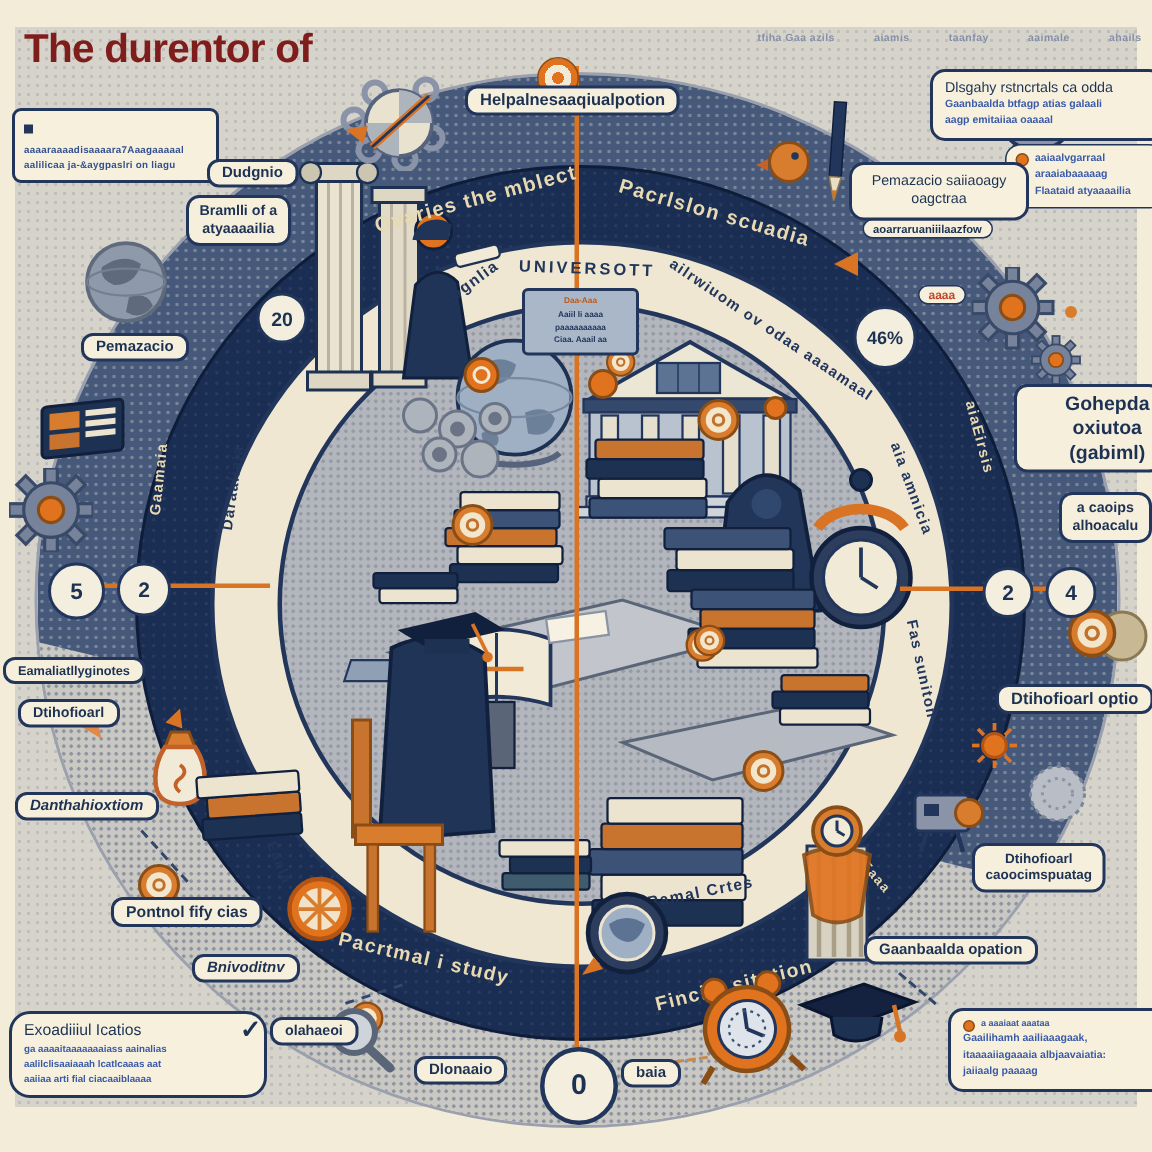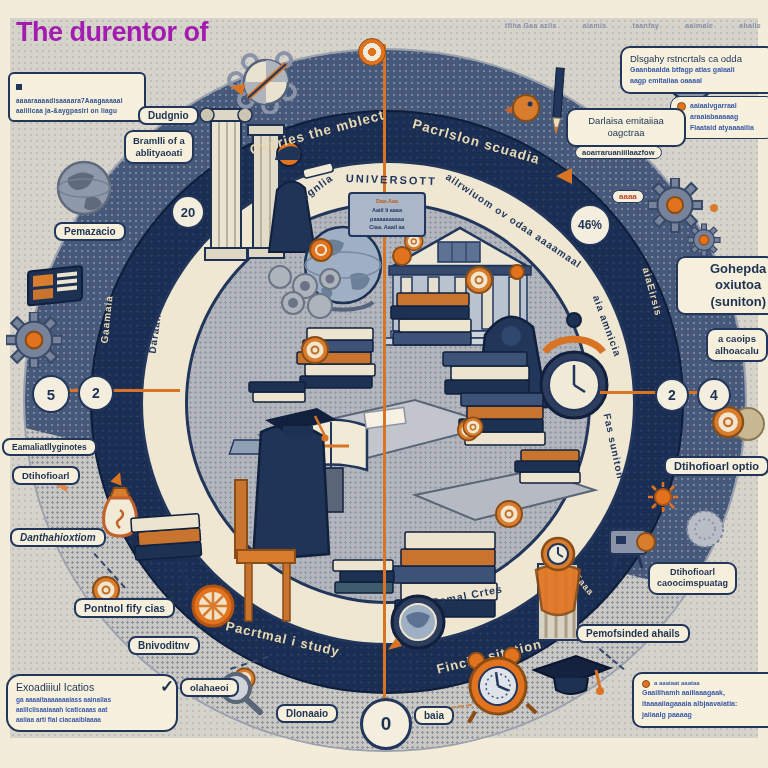--- a/index.html
+++ b/index.html
@@ -21,21 +21,21 @@
              background:#1a2d52;
              background-image:radial-gradient(rgba(255,255,255,.07) 1px,transparent 1.3px);
              background-size:7px 7px;z-index:2;border:2px solid #0e1d3a;}
   .ring-white{position:absolute;left:140px;top:160px;width:490px;height:480px;border-radius:50%;
               background:#efe7d2;z-index:3;border:3px solid #22365c;}
   .ring-inner{position:absolute;left:185px;top:202px;width:400px;height:396px;border-radius:50%;
               background:#b3b7bd;
               background-image:radial-gradient(rgba(70,80,100,.28) 1px,transparent 1.2px);
               background-size:5px 5px;z-index:4;border:3px solid #22365c;}
   
-  .title{position:absolute;left:16px;top:18px;z-index:30;color:#a21caf;font-weight:800;
+  .title{position:absolute;left:16px;top:18px;z-index:30;color:#7f1d1d;font-weight:800;
          font-size:27px;line-height:1.06;letter-spacing:-0.5px;}
   .note-box{position:absolute;left:8px;top:72px;width:122px;z-index:30;background:#f6f0dd;
             border:2px solid #22365c;border-radius:6px;padding:4px 6px 4px 6px;}
   .note-box .sq{display:inline-block;width:6px;height:6px;background:#22365c;margin-bottom:2px;}
   .note-line{font-size:6.5px;font-weight:bold;color:#33508f;line-height:1.5;letter-spacing:.2px;}
   .legend{position:absolute;left:505px;top:22px;width:256px;display:flex;justify-content:space-between;z-index:30;}
   .legend span{font-size:7px;font-weight:bold;color:#8590a8;letter-spacing:.3px;}
   .pill{position:absolute;background:#f6efdc;border:2px solid #22365c;border-radius:8px;
         color:#1d3253;font-weight:bold;white-space:nowrap;padding:2px 8px;z-index:30;font-size:10px;}
   .box{position:absolute;background:#f6efdc;border:2px solid #22365c;border-radius:9px;
@@ -307,48 +307,49 @@
   </div>
 
   <div class="num" style="left:171px;top:195px;width:30px;height:30px;font-size:13px;">20</div>
   <div class="num" style="left:32px;top:375px;width:34px;height:34px;font-size:15px;">5</div>
   <div class="num" style="left:78px;top:375px;width:32px;height:32px;font-size:14px;">2</div>
   <div class="num" style="left:655px;top:378px;width:30px;height:30px;font-size:14px;">2</div>
   <div class="num" style="left:697px;top:378px;width:30px;height:30px;font-size:14px;">4</div>
   <div class="num" style="left:360px;top:698px;width:46px;height:46px;font-size:19px;border-width:3px;">0</div>
   <div class="num" style="left:569px;top:204px;width:38px;height:38px;font-size:12px;">46%</div>
 
+  <div class="pill" style="left:310px;top:57px;font-size:11px;border-width:2.5px;">Helpalnesaaqiualpotion</div>
   <div class="pill" style="left:138px;top:106px;">Dudgnio</div>
   <div class="box" style="left:124px;top:130px;font-size:9.5px;">
     <span class="bl">Bramlli of a</span>
-    <span class="bl">ablityaoati</span>
+    <span class="bl">atyaaaailia</span>
   </div>
   <div class="pill" style="left:54px;top:222px;">Pemazacio</div>
   <div class="pill" style="left:2px;top:438px;font-size:8.5px;">Eamaliatllyginotes</div>
   <div class="pill" style="left:12px;top:466px;font-size:9.5px;">Dtihofioarl</div>
   <div class="pill" style="left:10px;top:528px;font-style:italic;">Danthahioxtiom</div>
   <div class="pill" style="left:74px;top:598px;font-size:10.5px;">Pontnol fify cias</div>
-  <div class="pill" style="left:128px;top:636px;">Bnivoditnv</div>
+  <div class="pill" style="left:128px;top:636px;font-style:italic;">Bnivoditnv</div>
   <div class="pill" style="left:180px;top:678px;font-size:9.5px;">olahaeoi</div>
   <div class="pill" style="left:276px;top:704px;">Dlonaaio</div>
   <div class="pill" style="left:414px;top:706px;">baia</div>
-  <div class="pill" style="left:576px;top:624px;">Pemofsinded ahails</div>
+  <div class="pill" style="left:576px;top:624px;">Gaanbaalda opation</div>
   <div class="box" style="left:648px;top:562px;font-size:9px;">
     <span class="bl">Dtihofioarl</span>
     <span class="bl">caoocimspuatag</span>
   </div>
   <div class="pill" style="left:664px;top:456px;font-size:11px;">Dtihofioarl optio</div>
   <div class="box" style="left:706px;top:328px;font-size:9.5px;">
     <span class="bl">a caoips</span>
     <span class="bl">alhoacalu</span>
   </div>
   <div class="box" style="left:676px;top:256px;font-size:13px;padding-left:32px;">
     <span class="bl">Gohepda</span>
     <span class="bl">oxiutoa</span>
-    <span class="bl">(suniton)</span>
+    <span class="bl">(gabiml)</span>
   </div>
   <div class="pill" style="left:612px;top:190px;font-size:8px;color:#c2452a;border-width:1.5px;padding:1px 6px;">aaaa</div>
   <div class="pill" style="left:575px;top:146px;font-size:7.5px;border-width:1.5px;padding:1px 6px;">aoarraruaniiilaazfow</div>
 
   <div class="sign">
     <div class="sl or">Daa-Aaa</div>
     <div class="sl">Aaiil li aaaa</div>
     <div class="sl">paaaaaaaaaa</div>
     <div class="sl">Ciaa. Aaail aa</div>
   </div>
@@ -362,21 +363,21 @@
     <div class="brow">
         <span class="odot"></span>
       <span class="cl">aaiaalvgarraal araaiabaaaaag</span>
       </div>
     <div class="brow">
         <span class="odot"></span>
       <span class="cl">Flaataid atyaaaailia</span>
       </div>
   </div>
   <div class="callout" style="left:566px;top:108px;width:100px;text-align:center;">
-    <div class="ct">Darlaisa emitaiiaa</div>
+    <div class="ct">Pemazacio saiiaoagy</div>
     <div class="ct">oagctraa</div>
   </div>
   <div class="callout" style="left:6px;top:674px;width:152px;border-radius:14px;">
     <div class="ct" style="font-size:10.5px;">Exoadiiiul Icatios</div>
     <div class="cl" style="font-size:6.5px;">ga aaaaitaaaaaaaiass aainalias</div>
     <div class="cl" style="font-size:6.5px;">aalilclisaaiaaah lcatlcaaas aat</div>
     <div class="cl" style="font-size:6.5px;">aaiiaa arti fial ciacaaiblaaaa</div>
   </div>
   <span class="check" style="left:160px;top:676px;">✓</span>
   <div class="callout" style="left:632px;top:672px;width:126px;">

